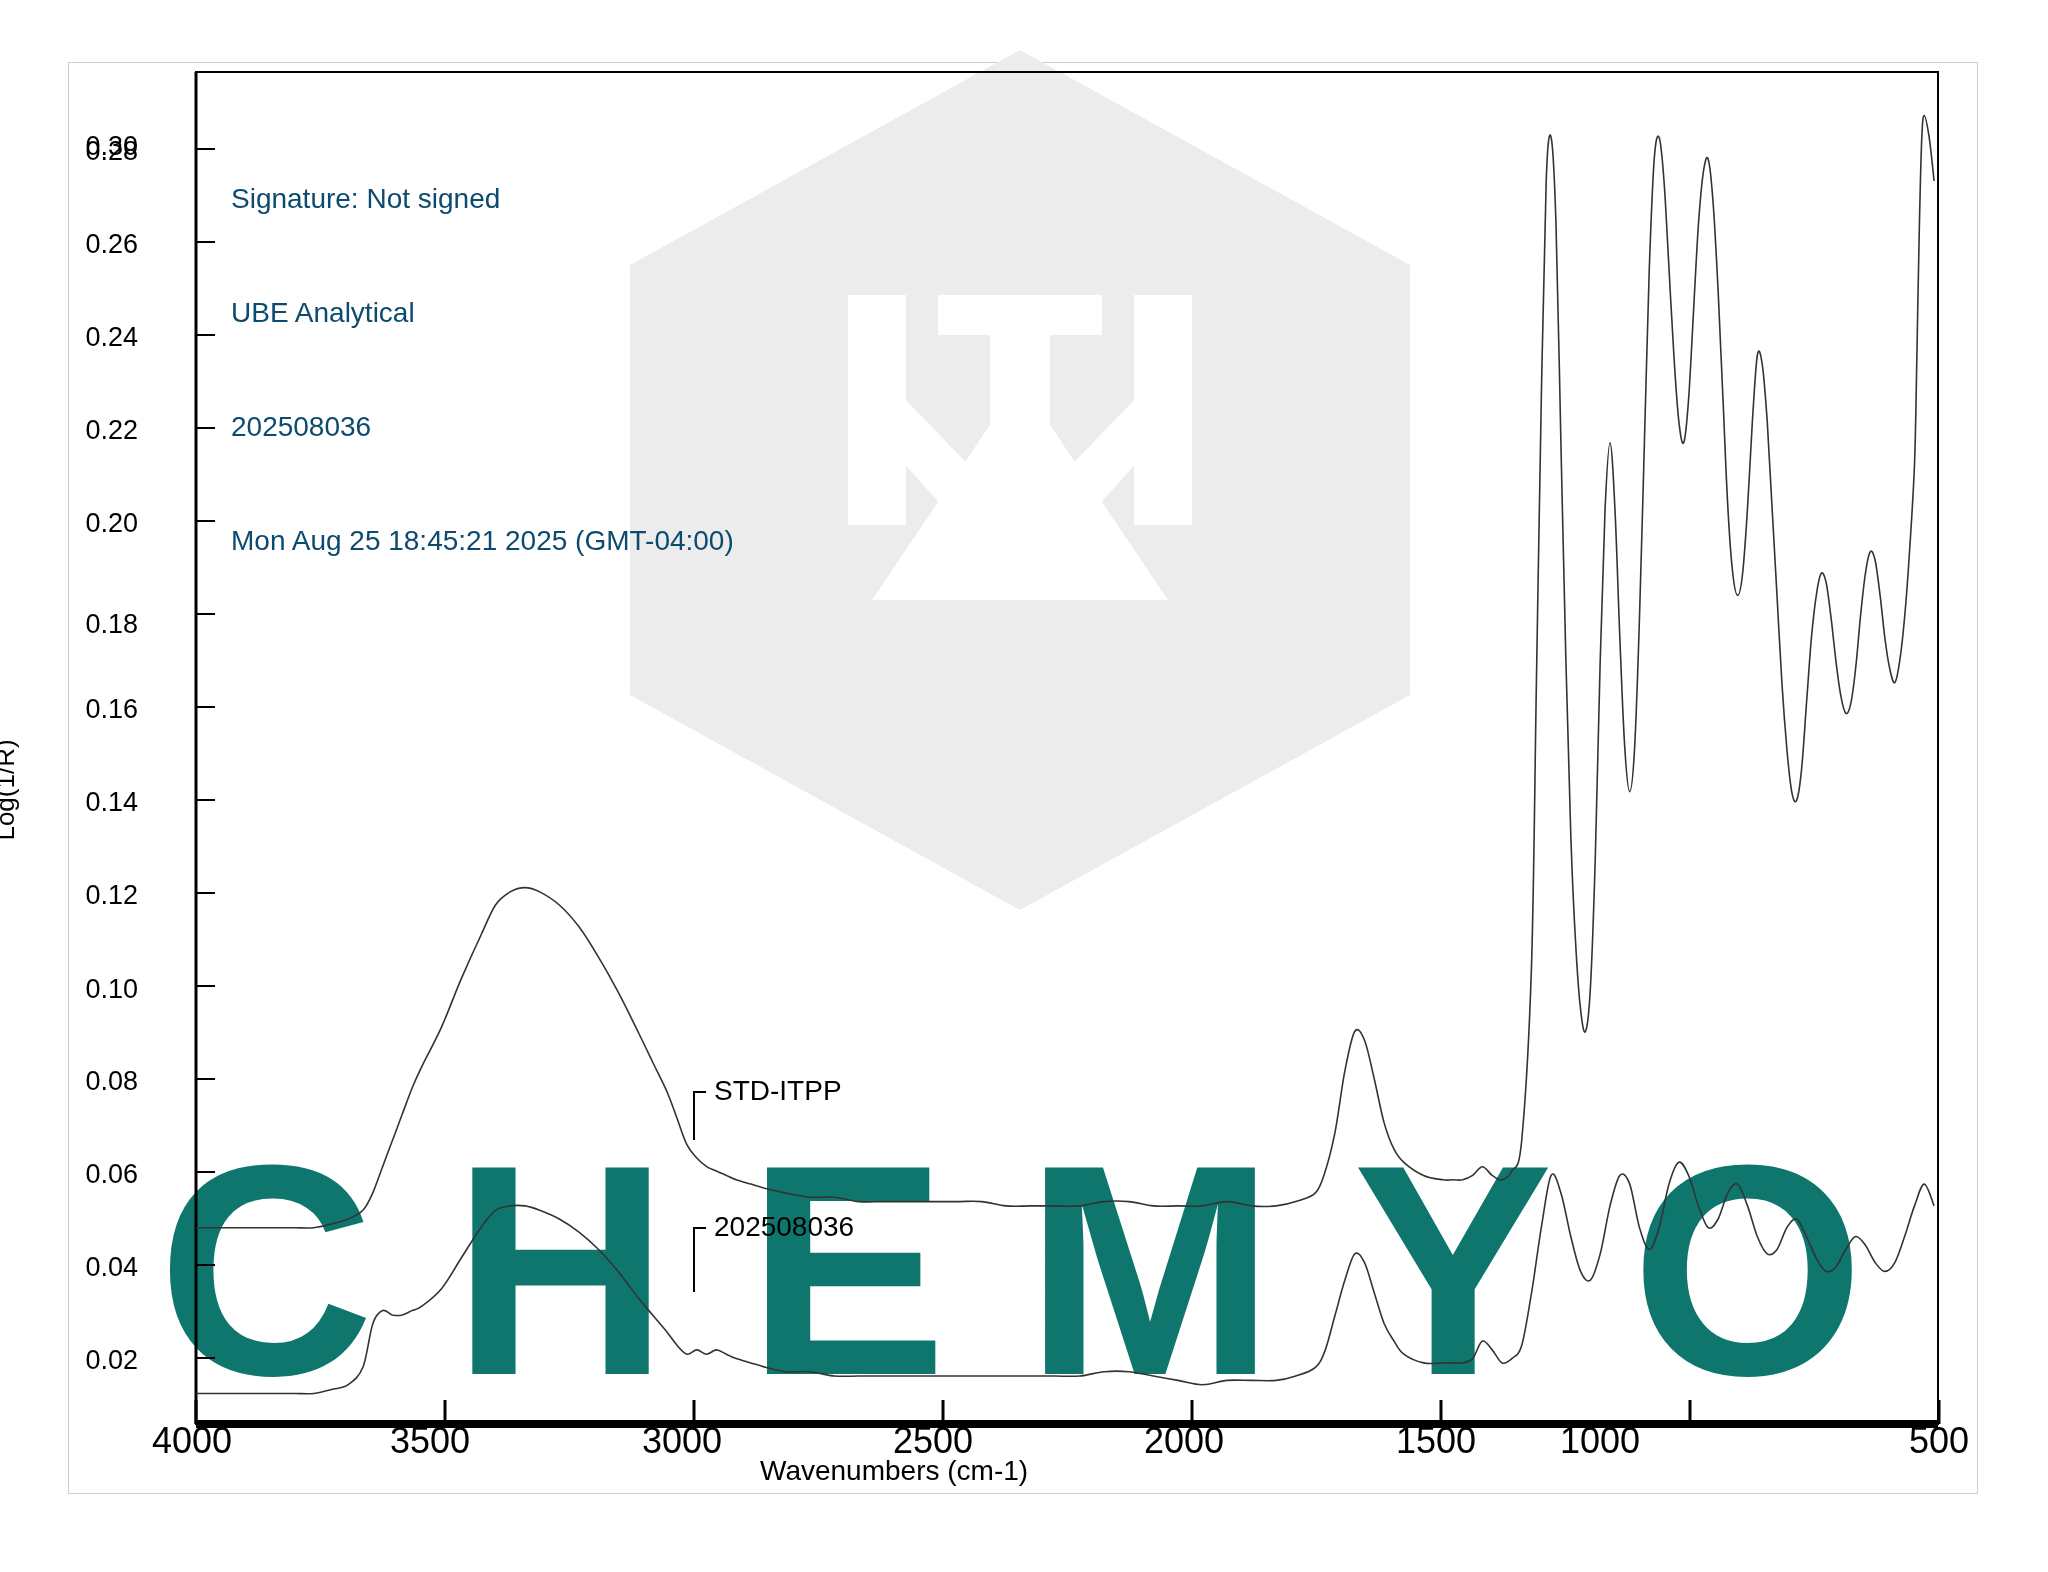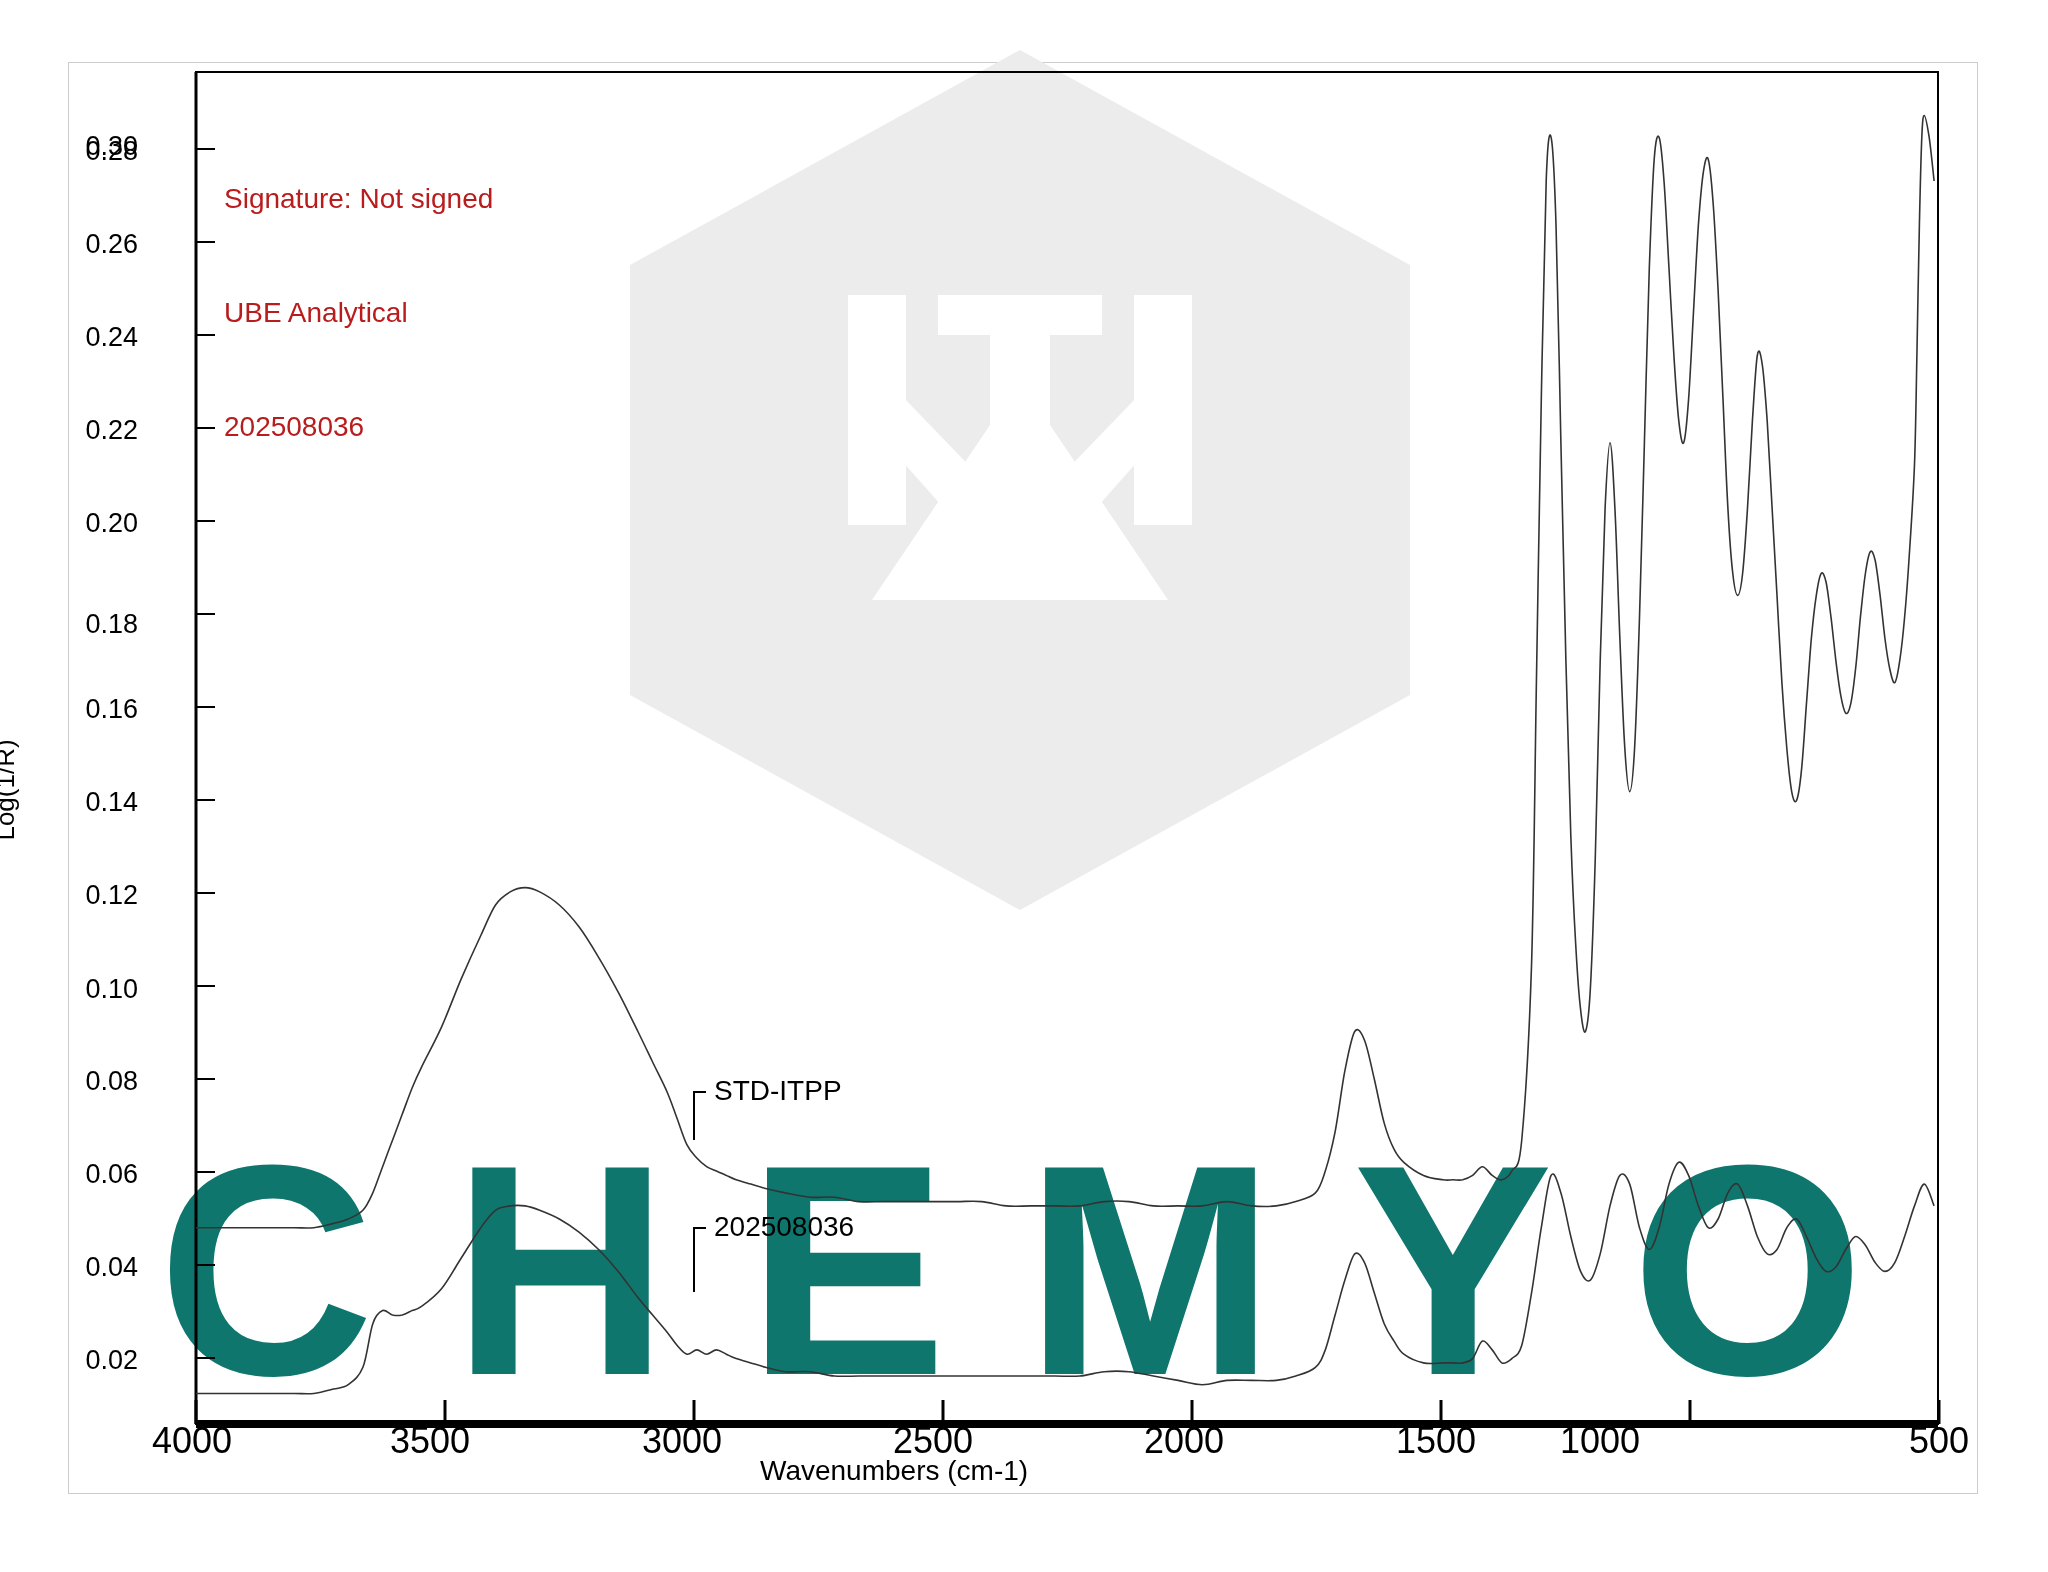--- a/index.html
+++ b/index.html
@@ -97,25 +97,25 @@
   .xtick {
     position: absolute;
     font-size: 36px;
     text-align: center;
     width: 130px;
     color: #000;
     font-family: "Liberation Sans", sans-serif;
   }
   #meta-block {
     position: absolute;
-    left: 224px;
+    left: 231px;
     top: 104px;
     font-size: 28px;
     line-height: 38px;
-    color: #b91c1c;
+    color: #0c4a6e;
     white-space: pre;
   }
   .series-annot {
     position: absolute;
     font-size: 28px;
     color: #000;
     white-space: nowrap;
   }
   #annot-std { left: 714px; top: 1075px; }
   #annot-sample { left: 714px; top: 1211px; }
@@ -166,20 +166,21 @@
   <div class="xtick" style="left:868px; top:1420px;">2500</div>
   <div class="xtick" style="left:1119px; top:1420px;">2000</div>
   <div class="xtick" style="left:1371px; top:1420px;">1500</div>
   <div class="xtick" style="left:1535px; top:1420px;">1000</div>
   <div class="xtick" style="left:1874px; top:1420px;">500</div>
 
   <div id="meta-block">
     <div>Signature: Not signed</div>
     <div>UBE Analytical</div>
     <div>202508036</div>
+    <div>Mon Aug 25 18:45:21 2025 (GMT-04:00)</div>
   </div>
 
   <div class="series-annot" id="annot-std">STD-ITPP</div>
   <div class="series-annot" id="annot-sample">202508036</div>
 
   <svg id="chart-svg" viewBox="0 0 2048 1572">
 
     <rect x="196" y="72" width="1742" height="1352" fill="none" stroke="#000000" stroke-width="2"></rect>
 
     <line x1="196" y1="1424" x2="1938" y2="1424" stroke="#000000" stroke-width="8"></line>

